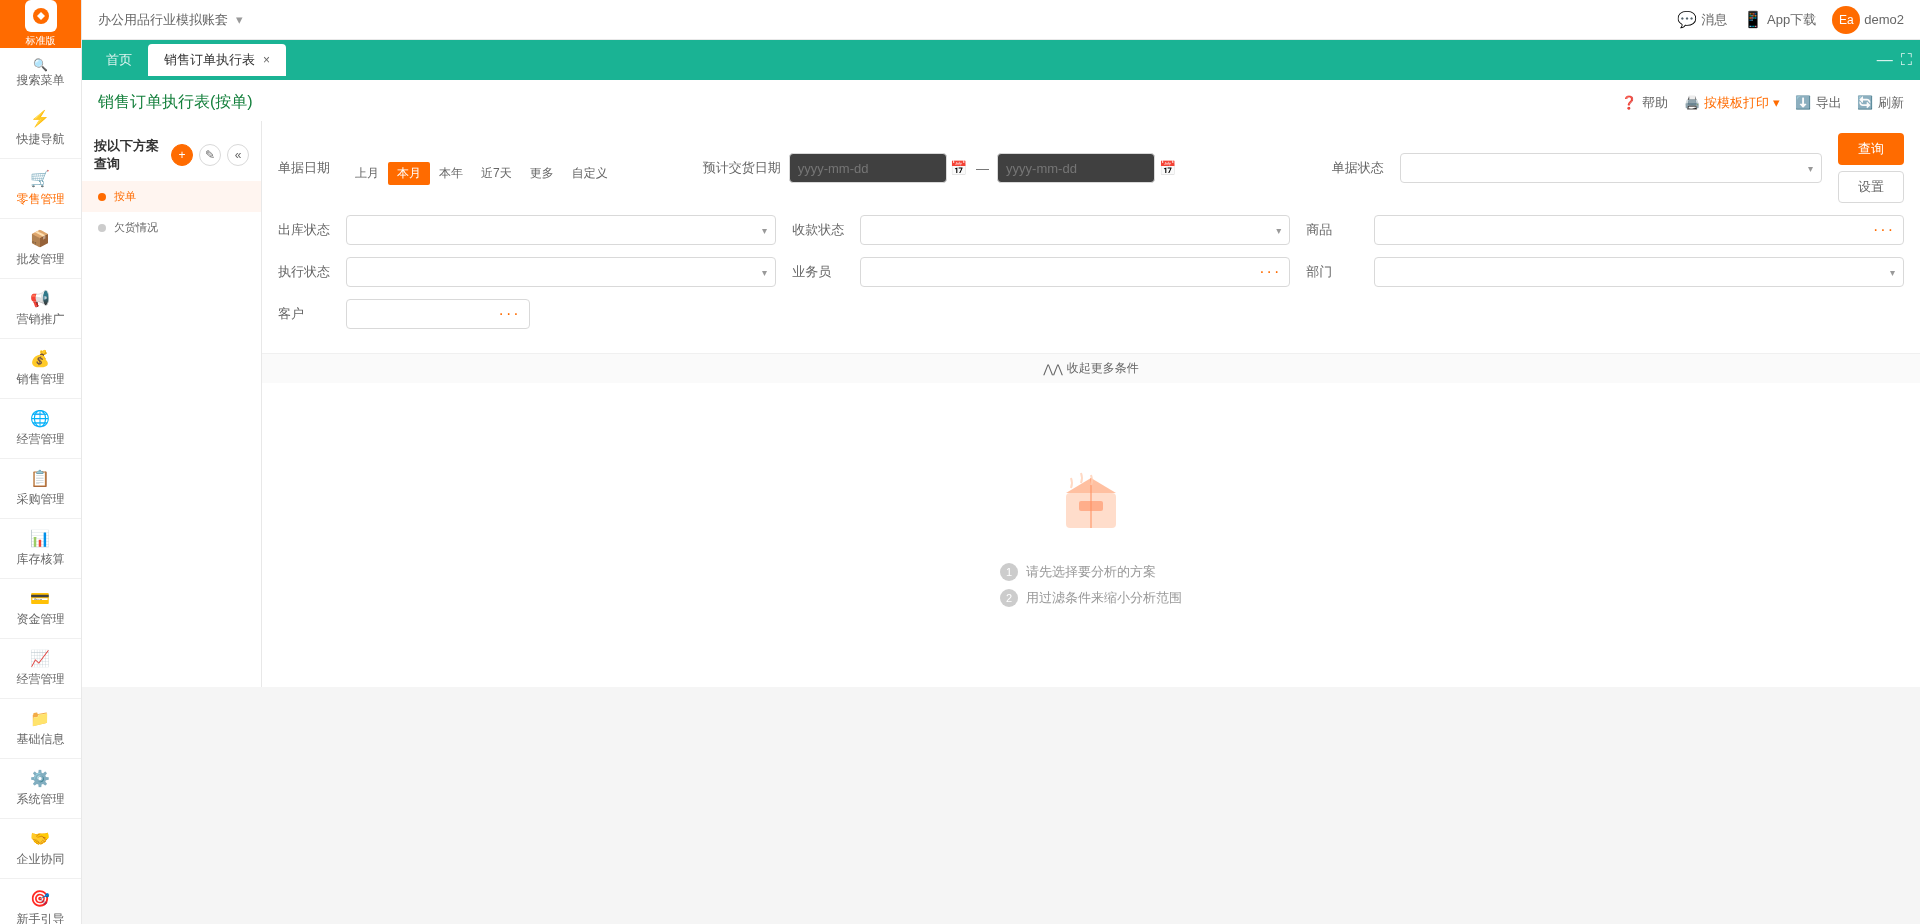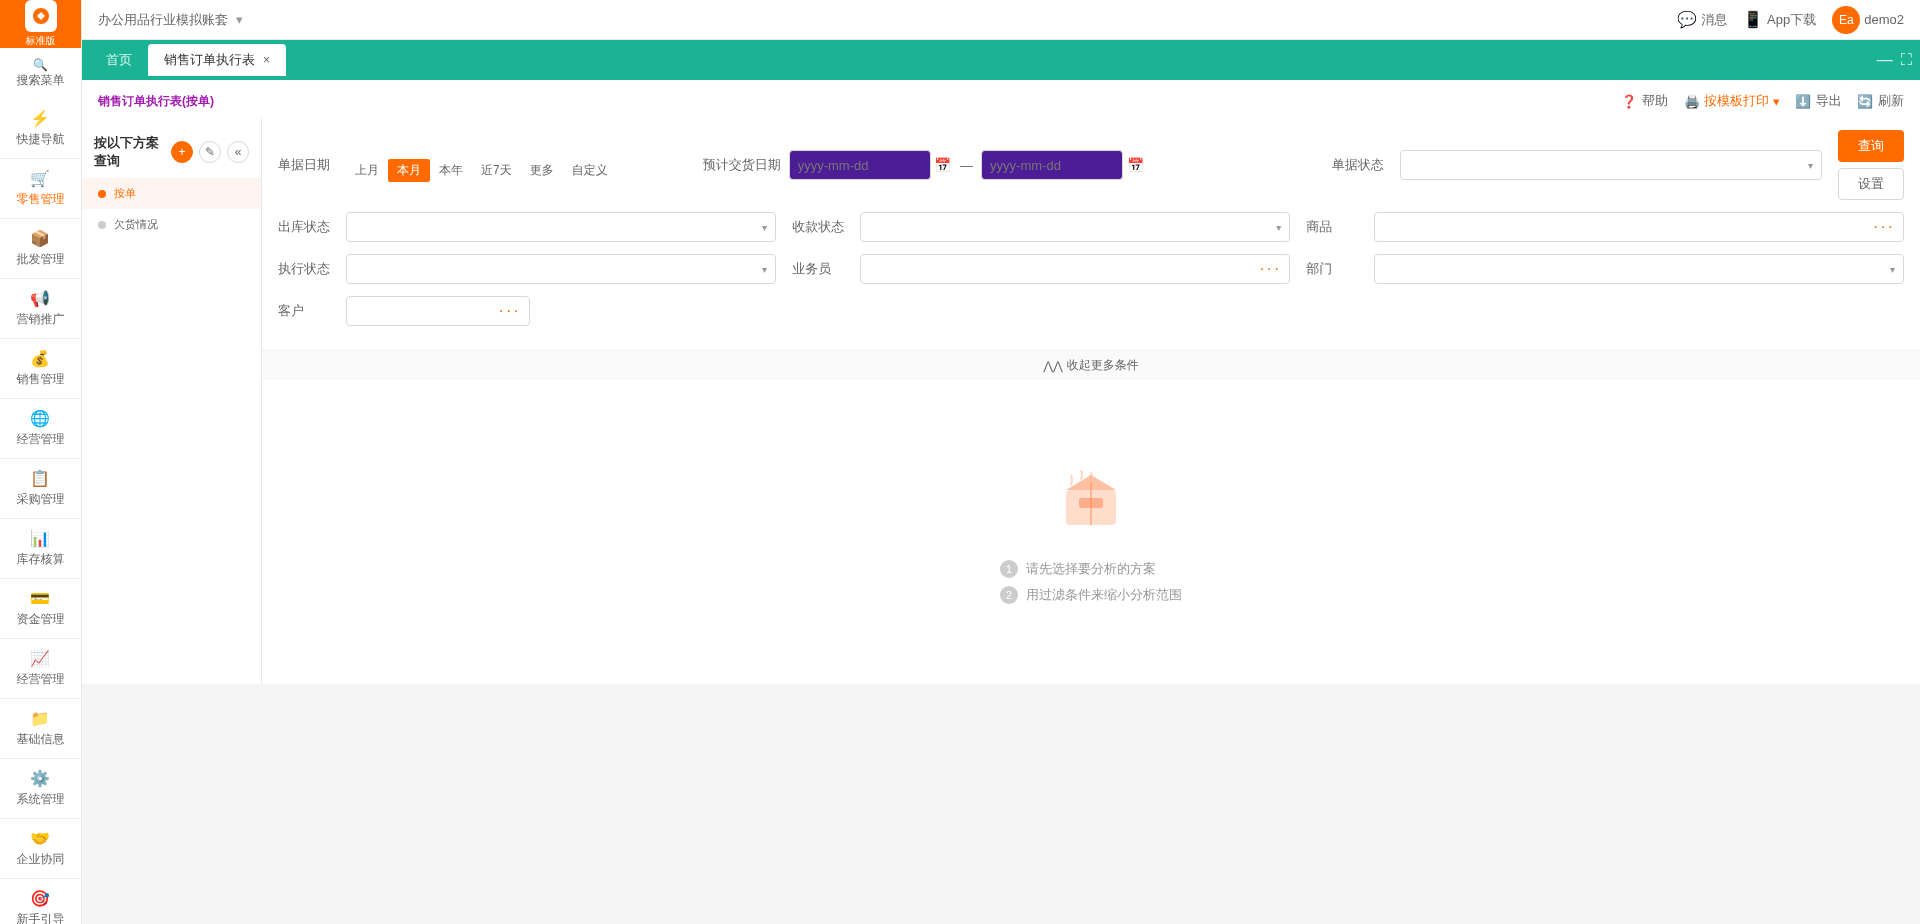--- a/index.html
+++ b/index.html
@@ -270,22 +270,22 @@
       gap: 4px;
     }
     .date-input {
       height: 30px;
       border: 1px solid #d9d9d9;
       border-radius: 4px;
       padding: 0 8px;
       font-size: 13px;
       color: #999;
       outline: none;
-      background: #4c1d95;
-      width: 142px;
+      background: #404040;
+      width: 158px;
     }
     .date-separator { color: #666; }
     .date-icon { color: #ff6b00; cursor: pointer; font-size: 14px; }
 
     
     .date-tabs {
       display: flex;
       align-items: center;
       gap: 0;
     }
@@ -388,23 +388,23 @@
 
     
     .page-header {
       display: flex;
       align-items: center;
       justify-content: space-between;
       padding: 12px 16px 8px;
       background: #fff;
     }
     .page-title-text {
-      font-size: 12px;
-      font-weight: bold;
-      color: #a21caf;
+      font-size: 16px;
+      font-weight: normal;
+      color: #15803d;
     }
     .page-header-actions {
       display: flex;
       align-items: center;
       gap: 16px;
       font-size: 13px;
     }
     .header-action {
       display: flex;
       align-items: center;

